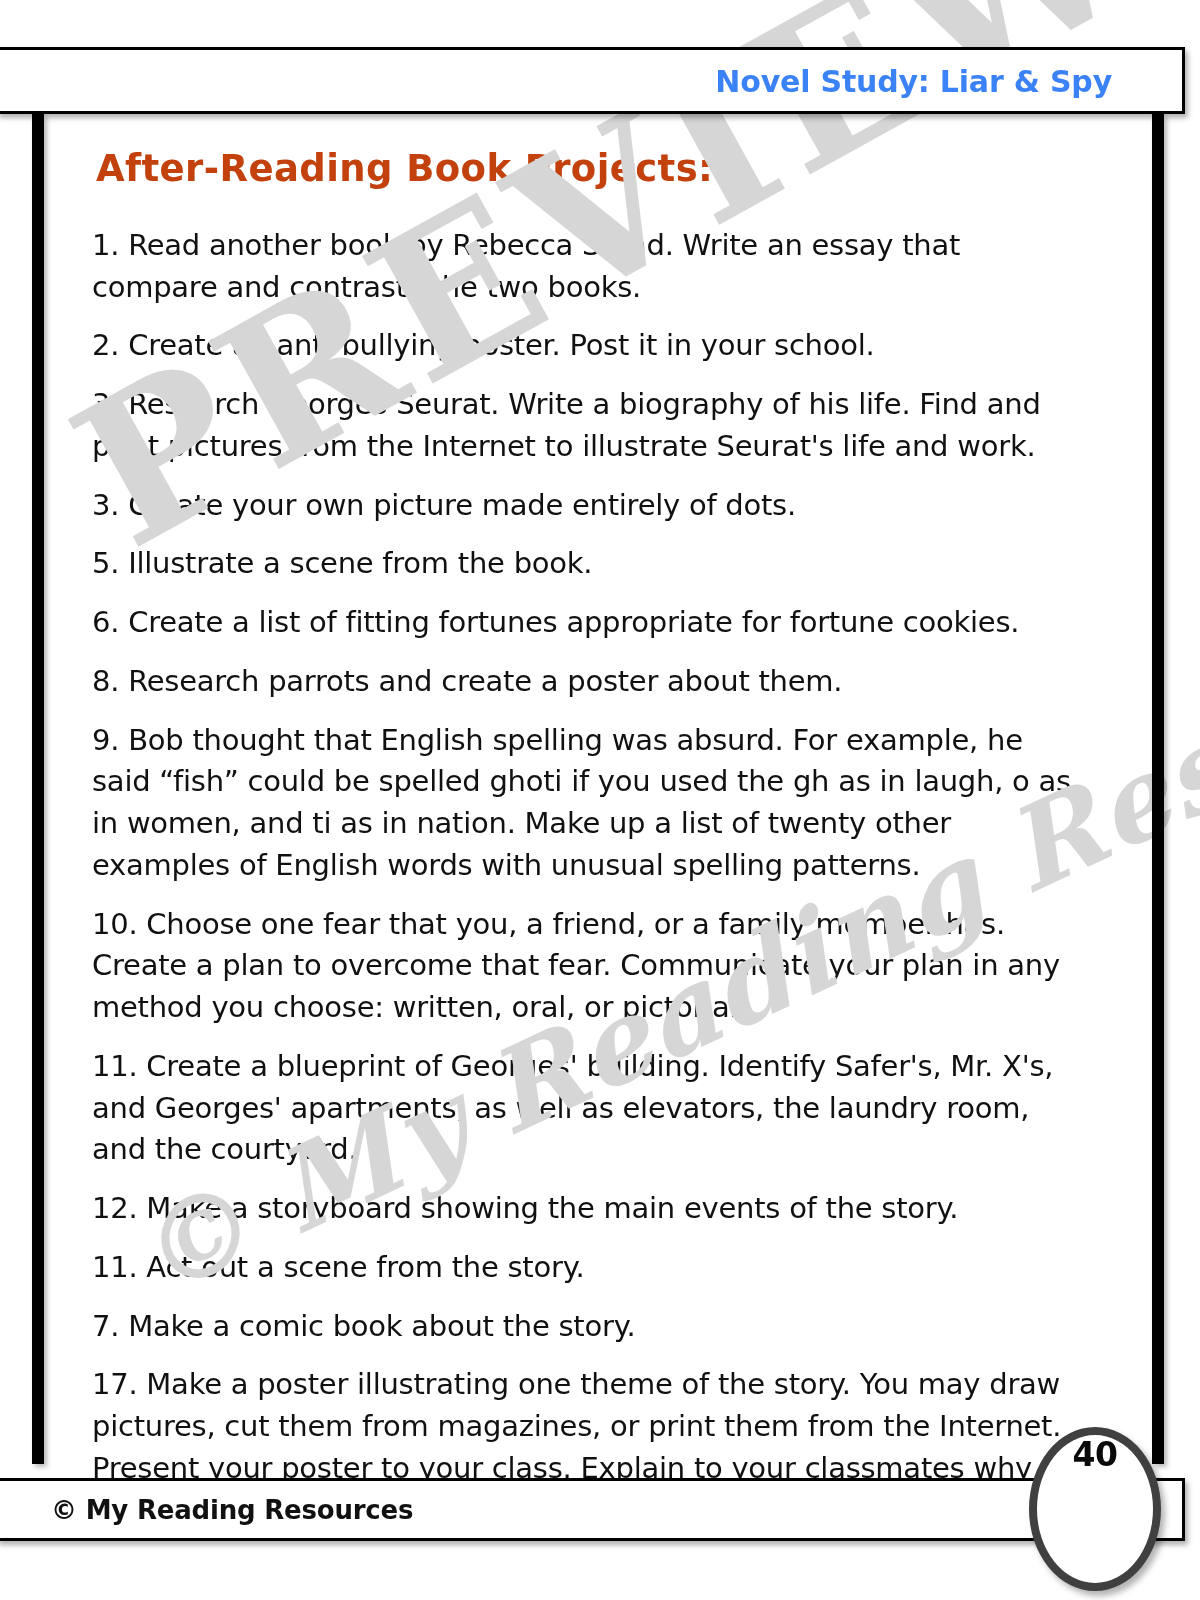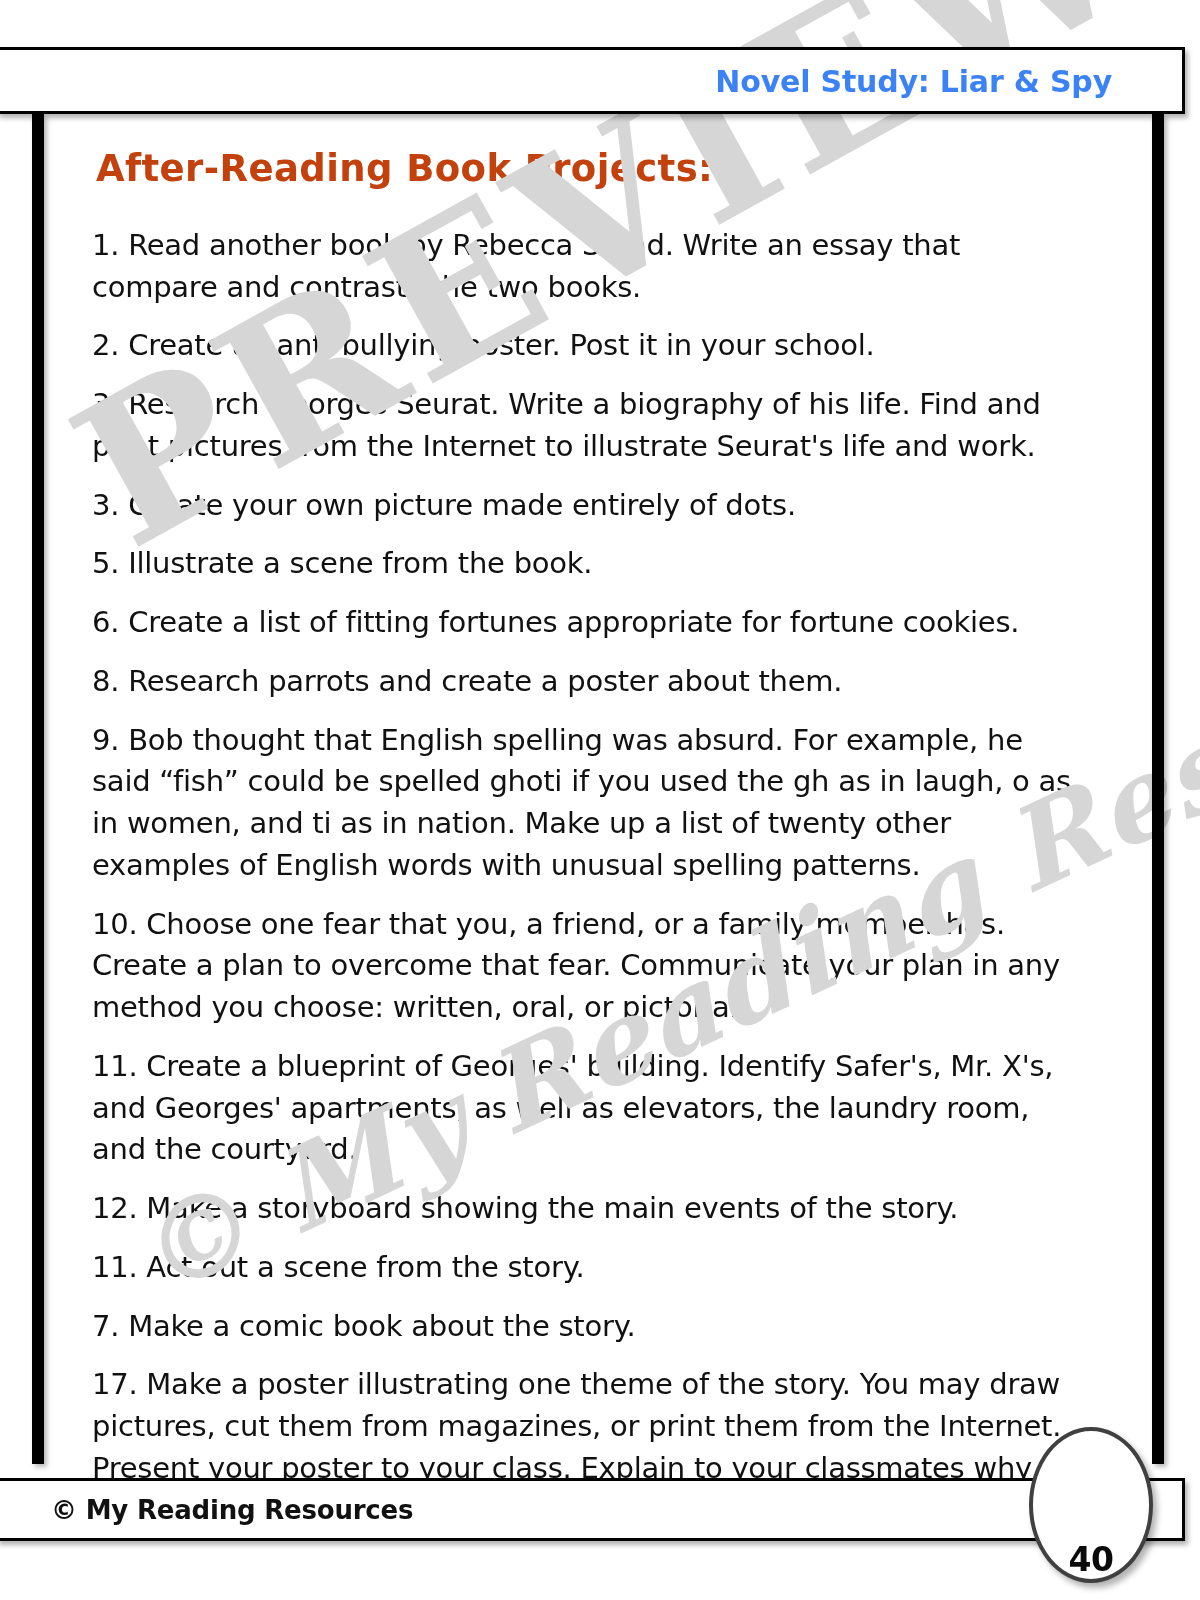--- a/index.html
+++ b/index.html
@@ -147,25 +147,25 @@
 
   
   .page-bubble {
     position: absolute;
     left: 1029px;
     top: 1427px;
     width: 116px;
     height: 148px;
     border-radius: 50%;
     background: #ffffff;
-    border: 4px solid #404040;
+    border: 8px solid #404040;
     box-shadow: 4px 5px 6px rgba(0,0,0,0.30);
     z-index: 8;
     display: flex;
-    align-items: flex-end;
+    align-items: flex-start;
     justify-content: center;
   }
   .page-number {
     font-family: "DejaVu Sans", sans-serif;
     font-weight: bold;
     font-size: 33px;
     color: #0a0a0a;
     letter-spacing: -0.5px;
   }
 </style>

